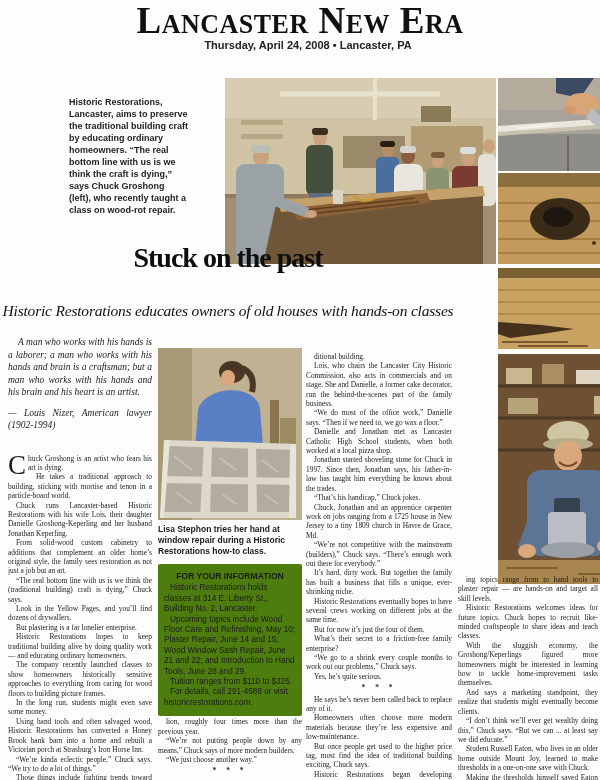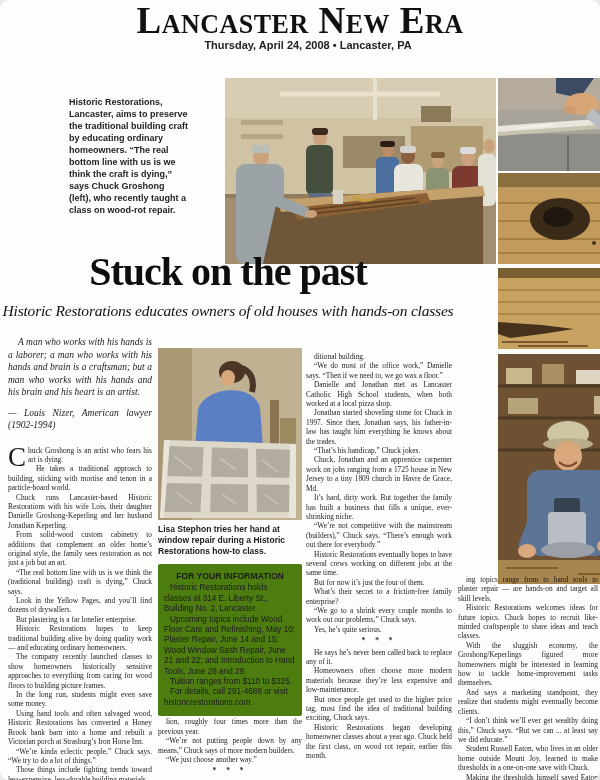--- a/index.html
+++ b/index.html
@@ -1,52 +1,52 @@
 <!DOCTYPE html>
 <html><head>
 <meta charset="utf-8">
 <style>
   html,body{margin:0;padding:0;background:#e8e8e6;}
   .page{position:relative;width:600px;height:780px;margin:0 auto;background:#fdfdfb;
-        font-family:"Liberation Serif",serif;color:#1c1c1c;overflow:hidden;border-radius:9px;}
+        font-family:"Liberation Serif",serif;color:#1c1c1c;overflow:hidden;}
   
   .masthead{position:absolute;top:2px;left:0;width:100%;text-align:center;}
   .masthead h1{margin:0;font-family:"Liberation Serif",serif;font-weight:700;
         font-size:37px;line-height:36px;font-variant:small-caps;letter-spacing:.5px;
         transform:scaleY(1.05);color:#111;}
   .dateline{margin-top:1px;font-family:"Liberation Sans",sans-serif;font-weight:700;
         font-size:11px;color:#222;padding-left:16px;}
   
   .photo{position:absolute;overflow:hidden;background:#c9bda0;}
   .photo svg{display:block;width:100%;height:100%;}
   #photo-main{left:185px;top:62px;width:271px;height:186px;}
   #photo-rail1{left:458px;top:62px;width:140px;height:93px;}
   #photo-rail2{left:458px;top:157px;width:140px;height:91px;}
   #photo-rail3{left:458px;top:252px;width:140px;height:81px;}
   #photo-rail4{left:458px;top:338px;width:140px;height:230px;}
   .lead-caption{position:absolute;left:69px;top:96px;width:120px;
         font-family:"Liberation Sans",sans-serif;font-weight:700;
         font-size:9px;line-height:12px;color:#1e1e1e;}
   
-  .headline{position:absolute;left:0;top:249px;width:456px;margin:0;text-align:center;
-        font-family:"Liberation Serif",serif;font-weight:700;font-size:40px;
+  .headline{position:absolute;left:0;top:235px;width:456px;margin:0;text-align:center;
+        font-family:"Liberation Serif",serif;font-weight:700;font-size:28px;
         line-height:46px;letter-spacing:-1px;color:#0e0e0e;}
   .subhead{position:absolute;left:2px;top:301px;width:452px;margin:0;text-align:center;
         font-family:"Liberation Serif",serif;font-style:italic;font-weight:400;
         font-size:15.5px;line-height:20px;letter-spacing:-.2px;color:#111;}
   
   .col{position:absolute;text-align:justify;font-size:7.4px;line-height:9.4px;overflow:hidden;}
   #col1{left:8px;top:336px;width:144px;height:444px;}
   #col2{left:158px;top:348px;width:144px;height:484px;}
   #col3{left:306px;top:352px;width:146px;height:444px;}
   #col4{left:458px;top:575px;width:140px;height:205px;}
   .col p{margin:0;text-indent:8px;}
   .col p.stars{text-align:center;text-indent:0;letter-spacing:4px;font-weight:700;margin:2px 0;}
   
-  .quote{font-style:italic;font-size:9.5px;line-height:12.5px;margin-bottom:14px;}
+  .quote{font-style:italic;font-size:9.5px;line-height:12.5px;margin-bottom:22px;}
   .quote .q-text{text-indent:10px;}
   .quote .q-attr{text-indent:0;margin-top:8px;}
   
   .lead-para{text-indent:0 !important;}
   .dropcap{float:left;font-size:27px;line-height:19px;padding:2px 2px 0 0;}
   
   .flow-photo{margin:0 0 4px;width:144px;height:172px;background:#bfb191;}
   .flow-photo svg{display:block;width:100%;height:100%;}
   .mid-caption{font-family:"Liberation Sans",sans-serif;font-weight:700;
         font-size:8.5px;line-height:11px;text-align:left;text-indent:0 !important;
@@ -255,27 +255,28 @@
         <p>lion, roughly four times more than the previous year.</p>
         <p>“We’re not putting people down by any means,” Chuck says of more modern builders.</p>
         <p>“We just choose another way.”</p>
         <p class="stars">* * *</p>
       </div>
   </div>
 
   <div class="col" id="col3">
     <div>
         <p>ditional building.</p>
+        <p>Lois, who chairs the Lancaster City Historic Commission, also acts in commercials and on stage. She and Danielle, a former cake decorator, run the behind-the-scenes part of the family business.</p>
         <p>“We do most of the office work,” Danielle says. “Then if we need to, we go wax a floor.”</p>
         <p>Danielle and Jonathan met as Lancaster Catholic High School students, when both worked at a local pizza shop.</p>
         <p>Jonathan started shoveling stone for Chuck in 1997. Since then, Jonathan says, his father-in-law has taught him everything he knows about the trades.</p>
         <p>“That’s his handicap,” Chuck jokes.</p>
         <p>Chuck, Jonathan and an apprentice carpenter work on jobs ranging from a 1725 house in New Jersey to a tiny 1809 church in Havre de Grace, Md.</p>
+        <p>“We’re not competitive with the mainstream (builders),” Chuck says. “There’s enough work out there for everybody.”</p>
         <p>It’s hard, dirty work. But together the family has built a business that fills a unique, ever-shrinking niche.</p>
-        <p>“We’re not competitive with the mainstream (builders),” Chuck says. “There’s enough work out there for everybody.”</p>
         <p>Historic Restorations eventually hopes to have several crews working on different jobs at the same time.</p>
         <p>But for now it’s just the four of them.</p>
         <p>What’s their secret to a friction-free family enterprise?</p>
         <p>“We go to a shrink every couple months to work out our problems,” Chuck says.</p>
         <p>Yes, he’s quite serious.</p>
         <p class="stars">* * *</p>
         <p>He says he’s never been called back to replace any of it.</p>
         <p>Homeowners often choose more modern materials because they’re less expensive and low-maintenance.</p>
         <p>But once people get used to the higher price tag, most find the idea of traditional building exciting, Chuck says.</p>
         <p>Historic Restorations began developing homeowner classes about a year ago. Chuck held the first class, on wood rot repair, earlier this month.</p>

